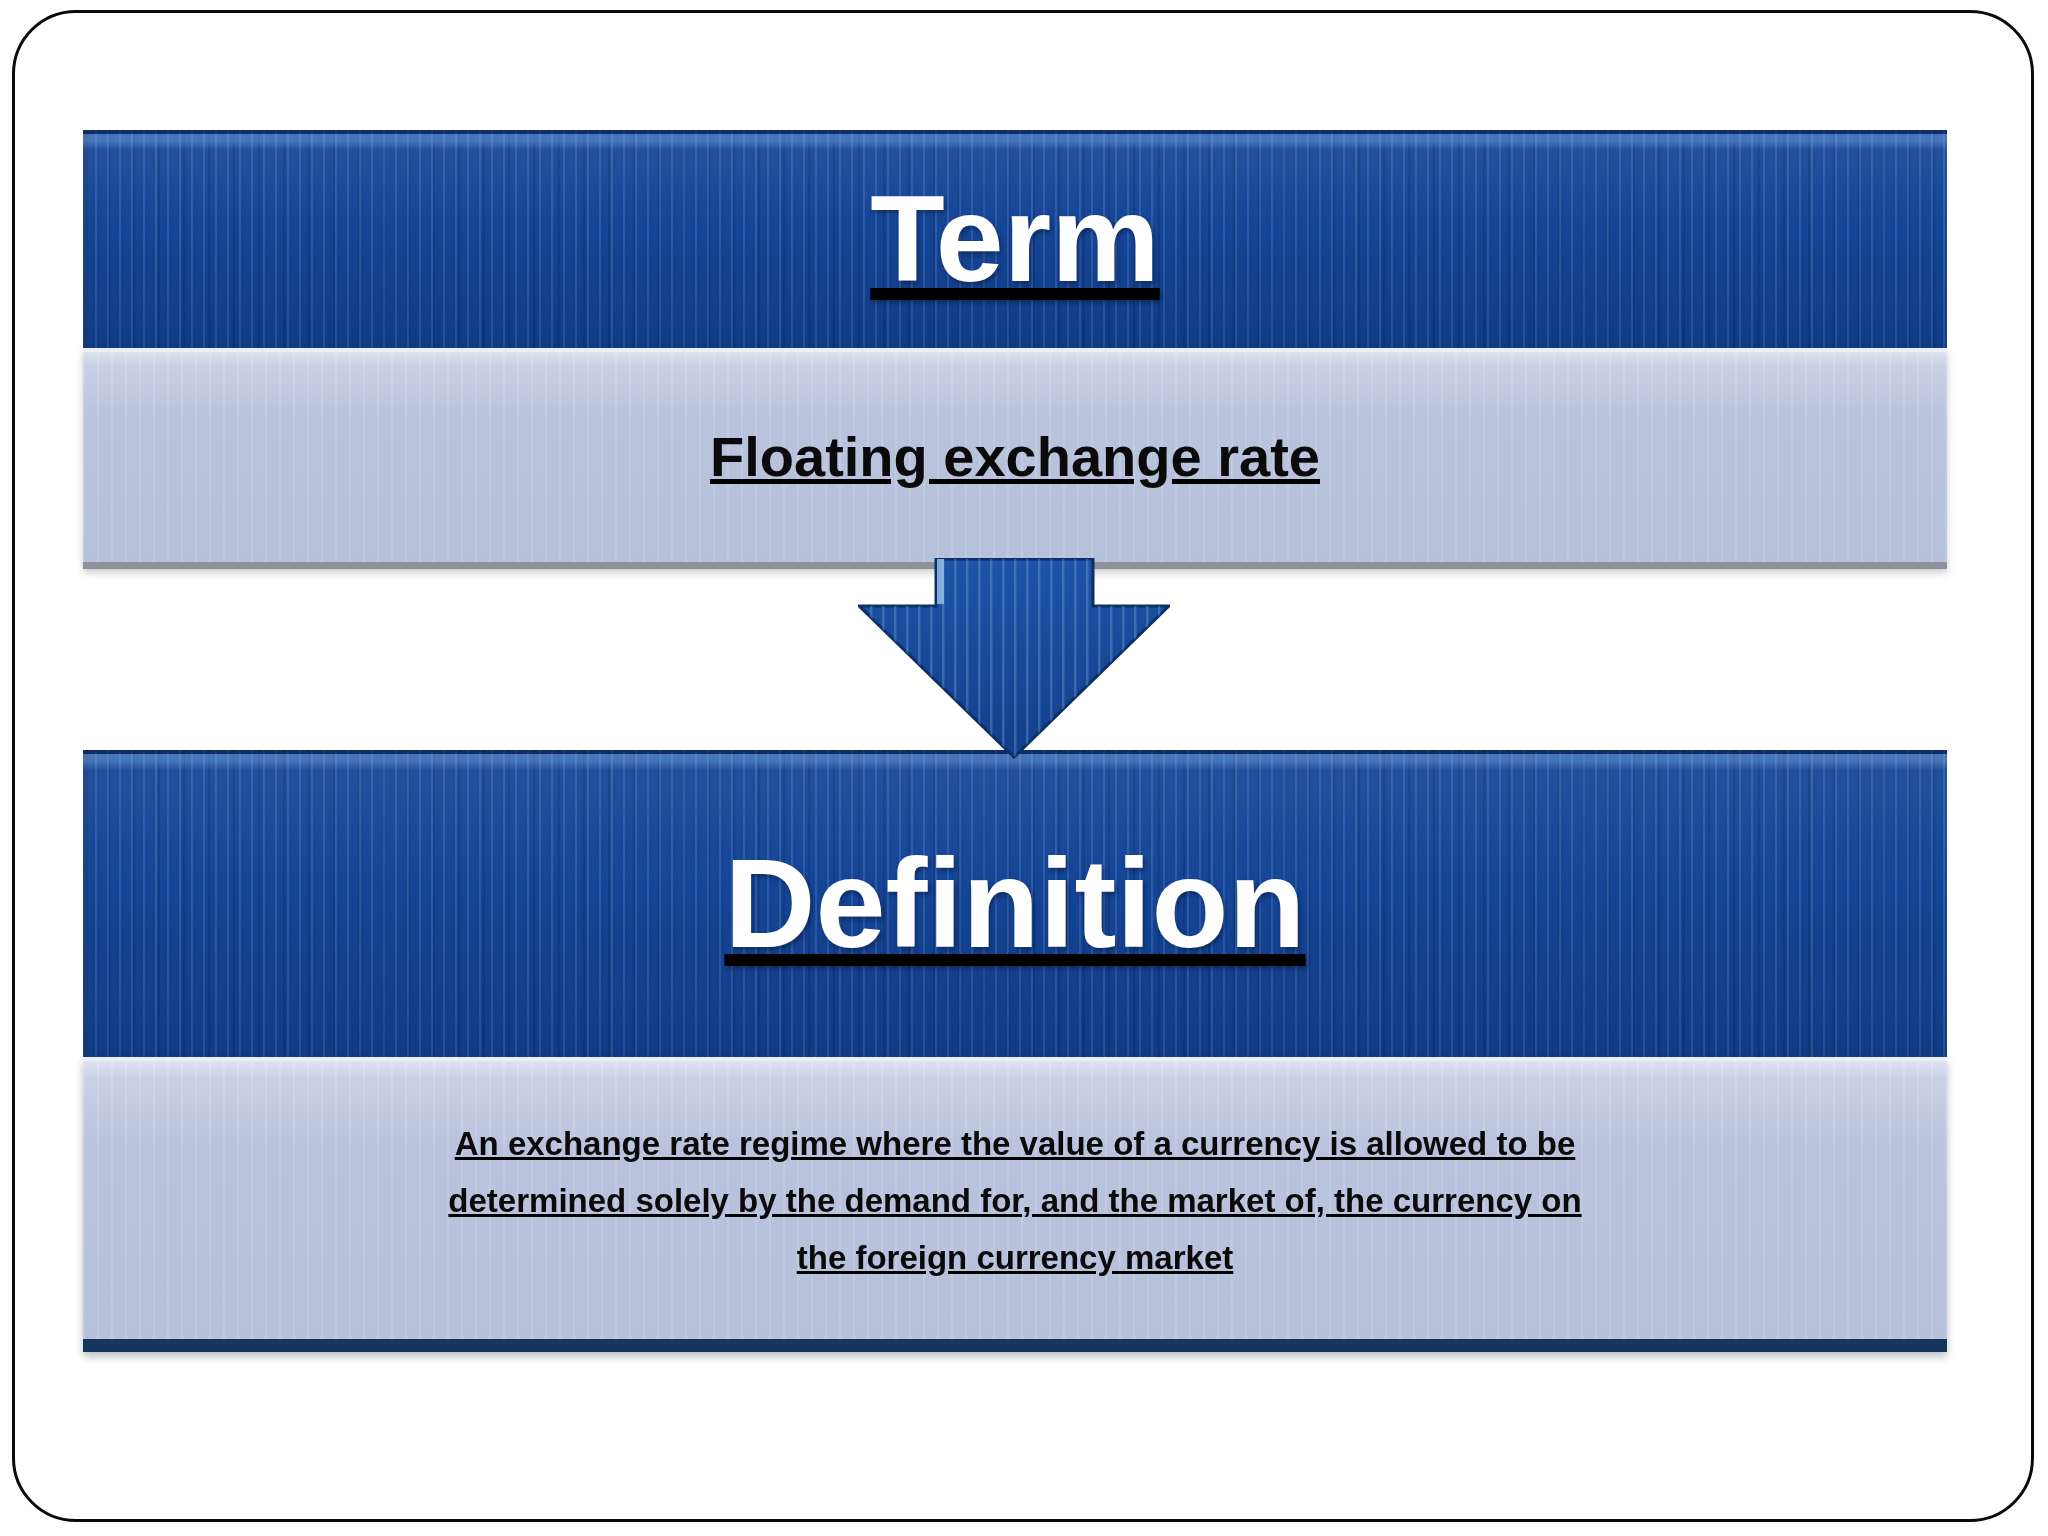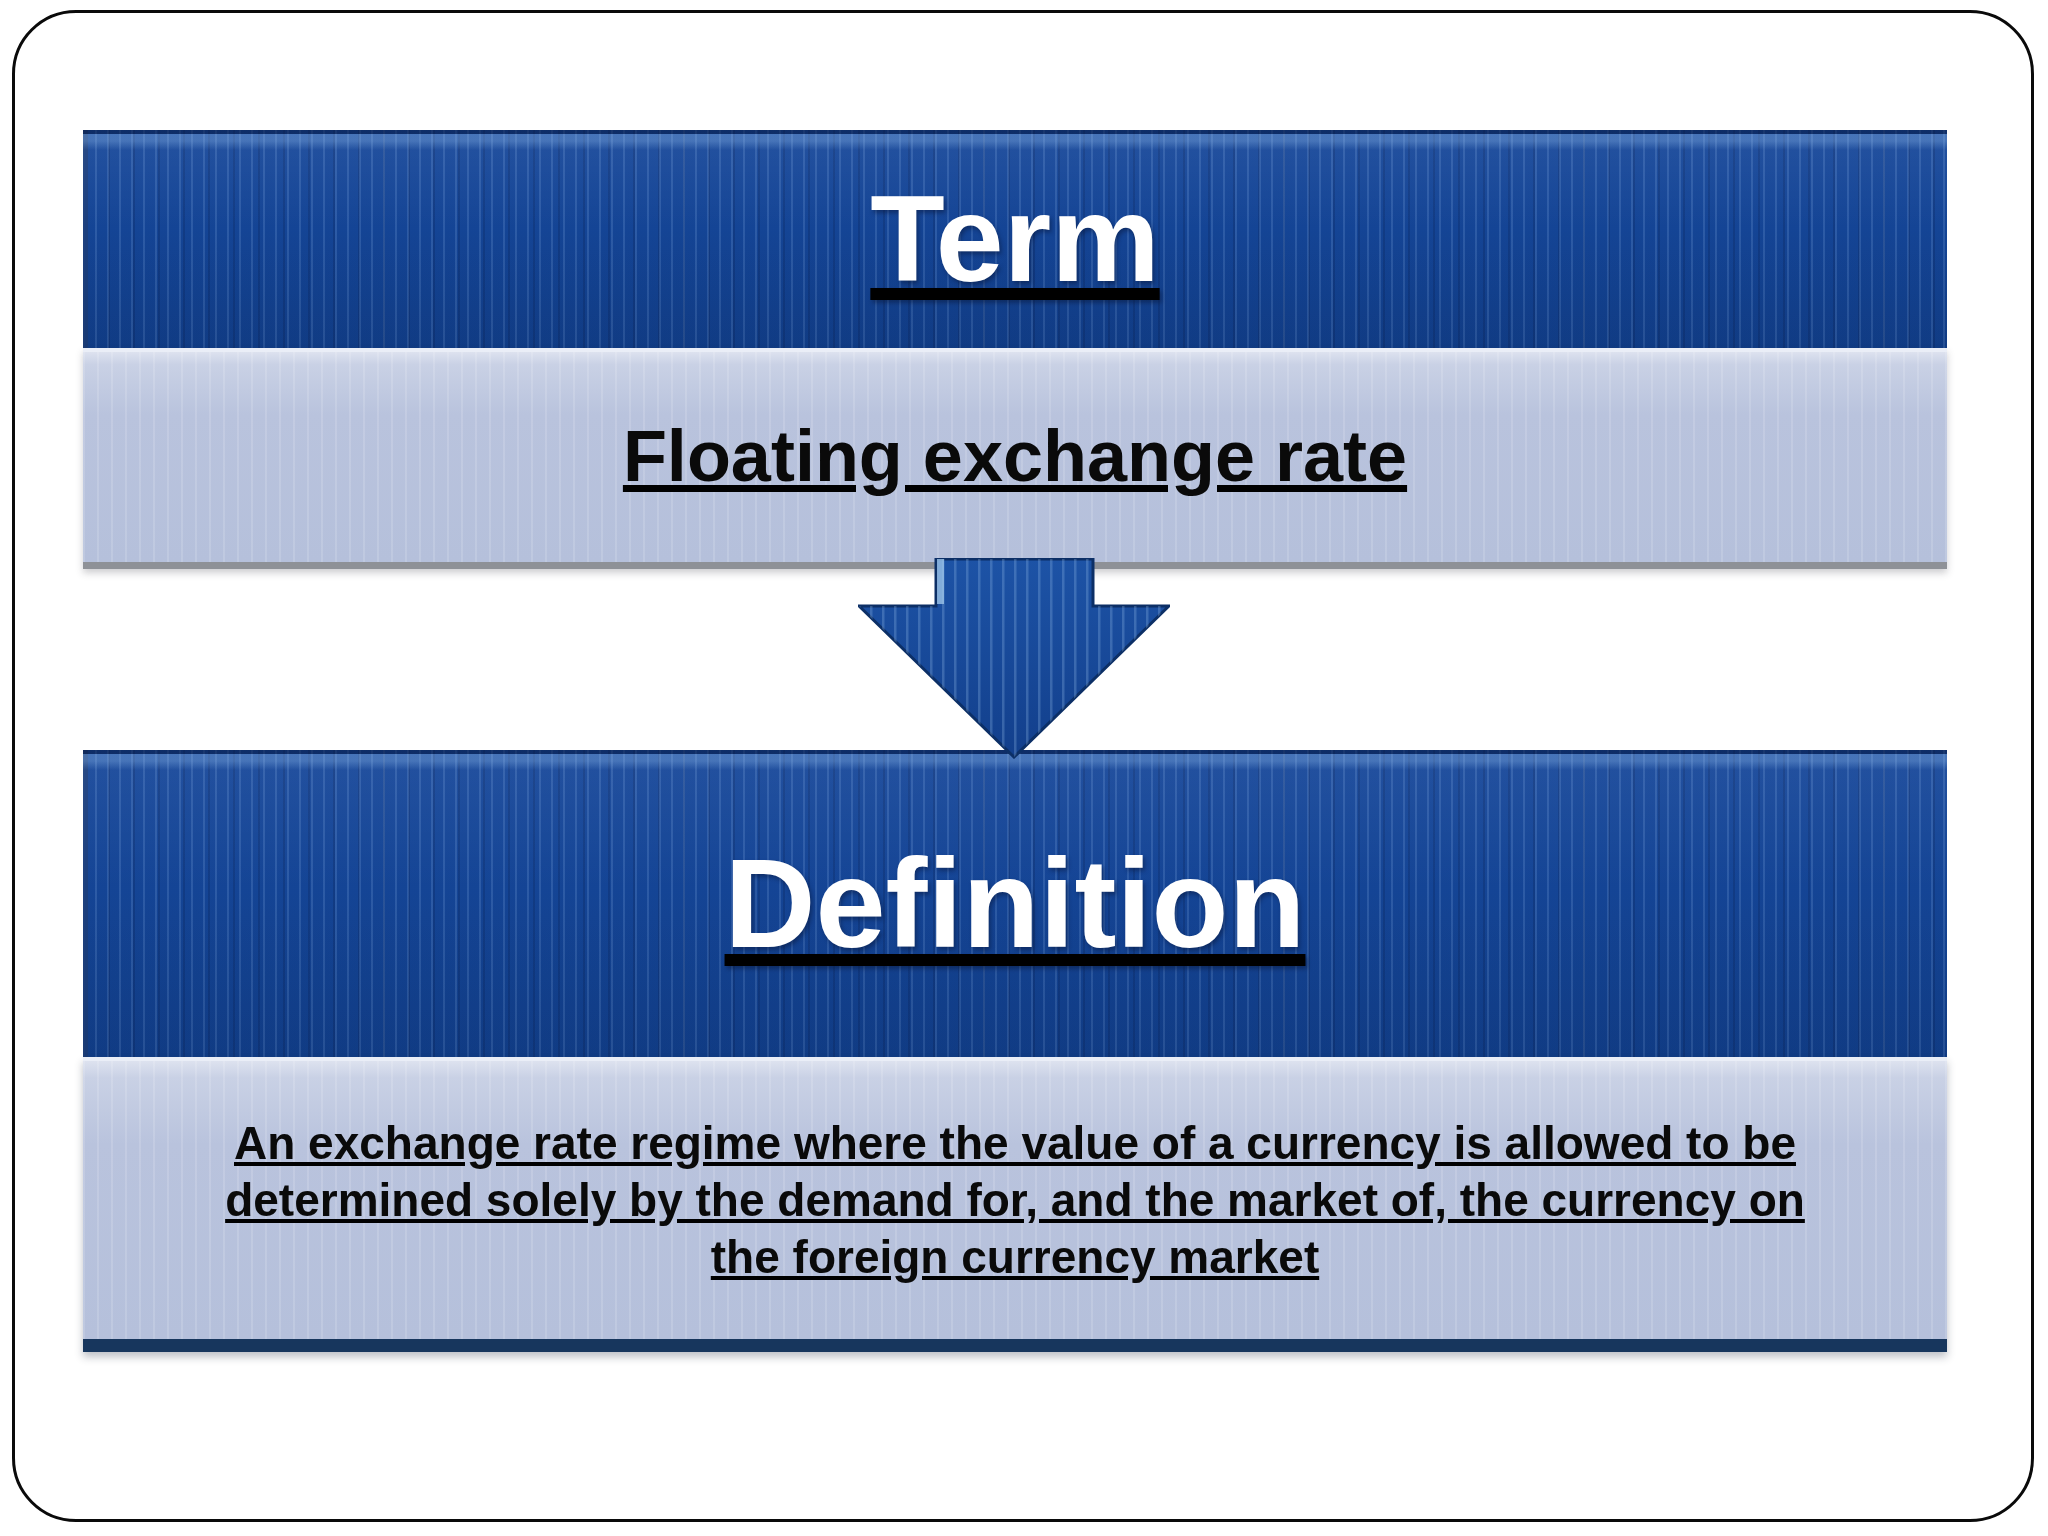--- a/index.html
+++ b/index.html
@@ -92,29 +92,29 @@
     position: relative;
     z-index: 2;
     text-shadow: 2px 3px 4px rgba(8,20,50,0.45);
     line-height: 1;
   }
   .term-title { font-size: 122px; }
   .def-title  { font-size: 126px; }
   .value-text {
     color: #0a0a0a;
     font-weight: bold;
-    font-size: 72px;
+    font-size: 56px;
     line-height: 1.1;
     position: relative;
     z-index: 2;
   }
   .def-line {
     color: #0a0a0a;
     font-weight: bold;
-    font-size: 46px;
+    font-size: 33px;
     line-height: 57px;
     white-space: nowrap;
   }
   .arrow-svg {
     position: absolute;
     left: 858px;
     top: 558px;
     width: 312px;
     height: 201px;
     z-index: 5;

